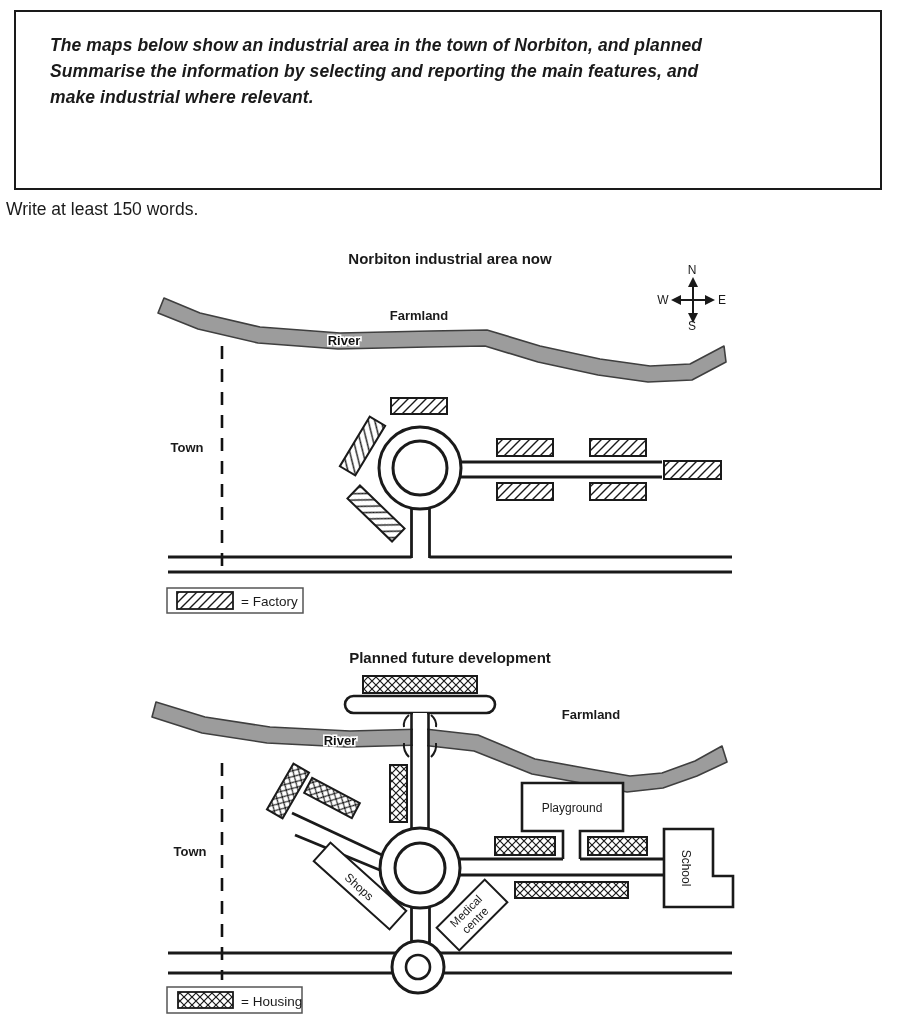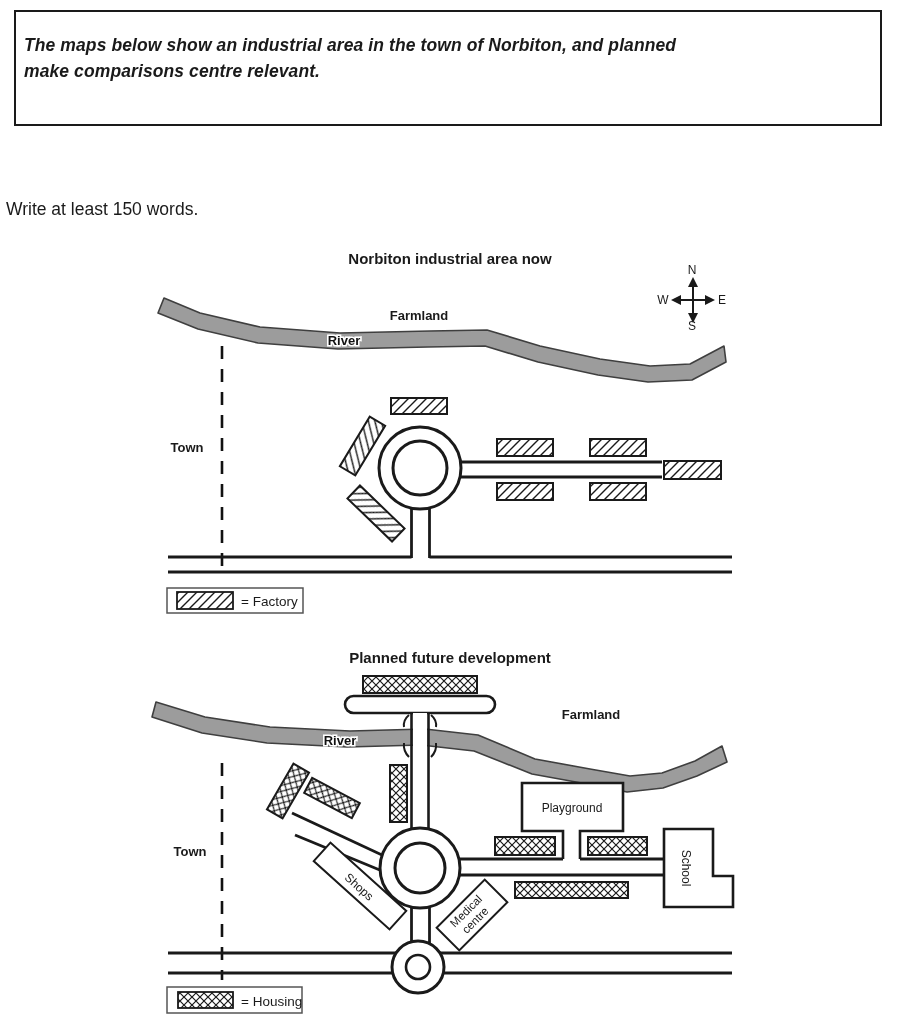--- a/index.html
+++ b/index.html
@@ -1,19 +1,19 @@
 <!DOCTYPE html>
 <html><head>
 <meta charset="utf-8">
 <style>
   html,body{margin:0;padding:0;background:#fff;}
   #page{position:relative;width:900px;height:1023px;background:#fff;
         font-family:"Liberation Sans",sans-serif;color:#1a1a1a;overflow:hidden;}
-  #task-box{position:absolute;left:14px;top:10px;width:868px;height:116px;
-        border:2.5px solid #1a1a1a;box-sizing:border-box;padding:20px 40px 0 8px;}
+  #task-box{position:absolute;left:14px;top:10px;width:868px;height:180px;
+        border:2.5px solid #1a1a1a;box-sizing:border-box;padding:20px 40px 0 34px;}
   #task-box .tline{display:block;font-size:17.5px;font-weight:bold;font-style:italic;
         line-height:26px;letter-spacing:.1px;}
   #task-box .gap{height:27px;}
   #note{position:absolute;left:6px;top:199px;font-size:17.5px;}
   svg{position:absolute;left:0;}
   #map-now{top:240px;}
   #map-future{top:645px;}
   text{font-family:"Liberation Sans",sans-serif;fill:#1a1a1a;}
   .map-title{font-size:15px;font-weight:bold;text-anchor:middle;}
   .lbl-bold{font-size:13px;font-weight:bold;text-anchor:middle;}
@@ -24,21 +24,22 @@
   .compass-txt{font-size:12px;text-anchor:middle;}
 </style>
 </head>
 <body>
 
 <div id="page">
 
   <div id="task-box">
     <span class="tline">The maps below show an industrial area in the town of Norbiton, and planned</span>
     <span class="gap"></span>
-    <span class="tline">make comparisons centre relevant.</span>
+    <span class="tline">Summarise the information by selecting and reporting the main features, and</span>
+    <span class="tline">make industrial where relevant.</span>
   </div>
 
   <div id="note">Write at least 150 words.</div>
 
   <svg id="map-now" width="900" height="392" viewBox="0 0 900 392">
     <defs>
       <pattern id="hatchF" width="9" height="9" patternUnits="userSpaceOnUse">
         <rect width="9" height="9" fill="#fff"></rect>
         <path d="M0,9 L9,0 M-2.25,2.25 L2.25,-2.25 M6.75,11.25 L11.25,6.75" stroke="#1a1a1a" stroke-width="1.4" fill="none"></path>
       </pattern>

